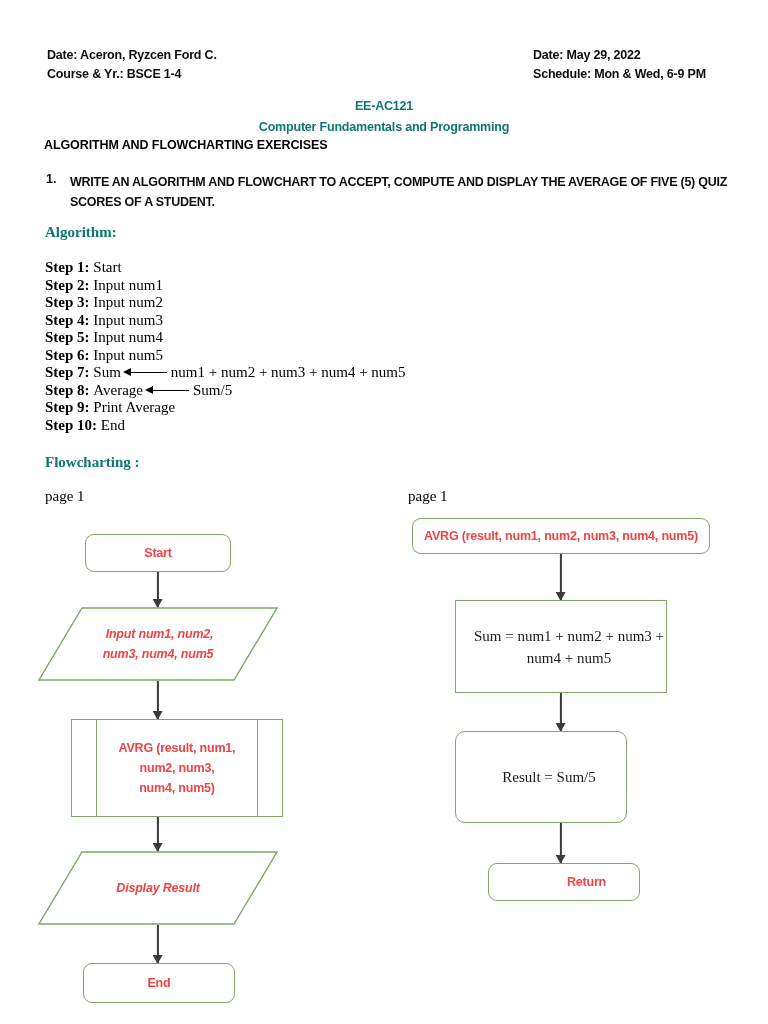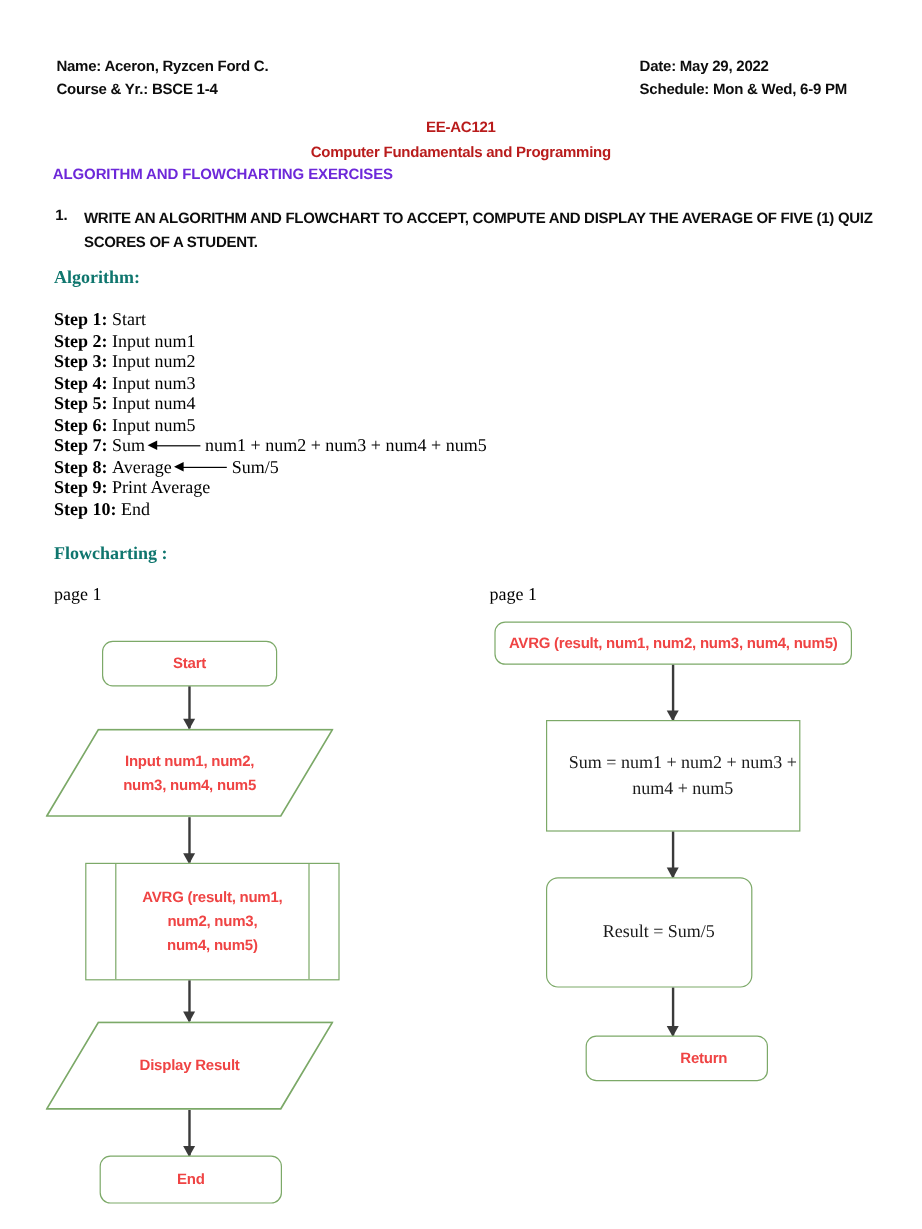--- a/index.html
+++ b/index.html
@@ -39,33 +39,33 @@
   #hdr-schedule  { left: 533px; top: 67px; }
 
   .center-line {
     position: absolute;
     width: 768px;
     text-align: center;
     font-family: "Liberation Sans", sans-serif;
     font-weight: 700;
     font-size: 12.5px;
     letter-spacing: -0.2px;
-    color: #b91c1c;
+    color: #0f766e;
   }
   #course-code  { top: 99px; }
   #course-name  { top: 120px; }
 
   #exercise-title {
     position: absolute;
     left: 44px; top: 138px;
     font-family: "Liberation Sans", sans-serif;
     font-weight: 700;
     font-size: 12.5px;
     letter-spacing: -0.1px;
-    color: #6d28d9;
+    color: #000000;
   }
 
   
   #problem {
     position: absolute;
     left: 46px; top: 172px;
     width: 690px;
   }
   #problem .num {
     position: absolute;
@@ -184,21 +184,22 @@
     display: block;
   }
   .io-shape .io-text {
     position: absolute;
     left: 0; top: 0;
     width: 100%;
     height: 100%;
     display: flex;
     align-items: center;
     justify-content: center;
-    text-align: center;
+    text-align: right;
+    font-style: italic;
   }
 
   
   .subroutine {
     position: absolute;
     box-sizing: border-box;
     border: 1.4px solid #7CA968;
     background: #ffffff;
   }
   .subroutine .bar {
@@ -241,33 +242,33 @@
     border-right: 5.4px solid transparent;
     border-top: 9px solid #3a3a3a;
     transform: translateX(-5.4px);
   }
 </style>
 </head>
 <body>
 
 <div class="page">
 
-  <div class="hdr-row" id="hdr-name">Name: Aceron, Ryzcen Ford C.</div>
+  <div class="hdr-row" id="hdr-name">Date: Aceron, Ryzcen Ford C.</div>
   <div class="hdr-row" id="hdr-course">Course &amp; Yr.: BSCE 1-4</div>
   <div class="hdr-row" id="hdr-date">Date: May 29, 2022</div>
   <div class="hdr-row" id="hdr-schedule">Schedule: Mon &amp; Wed, 6-9 PM</div>
 
   <div class="center-line" id="course-code">EE-AC121</div>
   <div class="center-line" id="course-name">Computer Fundamentals and Programming</div>
 
   <div id="exercise-title">ALGORITHM AND FLOWCHARTING EXERCISES</div>
 
   <div id="problem">
     <span class="num">1.</span>
-    <span class="txt">WRITE AN ALGORITHM AND FLOWCHART TO ACCEPT, COMPUTE AND DISPLAY THE AVERAGE OF FIVE (1) QUIZ SCORES OF A STUDENT.</span>
+    <span class="txt">WRITE AN ALGORITHM AND FLOWCHART TO ACCEPT, COMPUTE AND DISPLAY THE AVERAGE OF FIVE (5) QUIZ SCORES OF A STUDENT.</span>
   </div>
 
   <div class="serif-head" id="algorithm-heading">Algorithm:</div>
 
   <div id="steps">
       <div class="step"><span class="lbl">Step 1: </span><span>Start</span></div>
       <div class="step"><span class="lbl">Step 2: </span><span>Input num1</span></div>
       <div class="step"><span class="lbl">Step 3: </span><span>Input num2</span></div>
       <div class="step"><span class="lbl">Step 4: </span><span>Input num3</span></div>
       <div class="step"><span class="lbl">Step 5: </span><span>Input num4</span></div>

